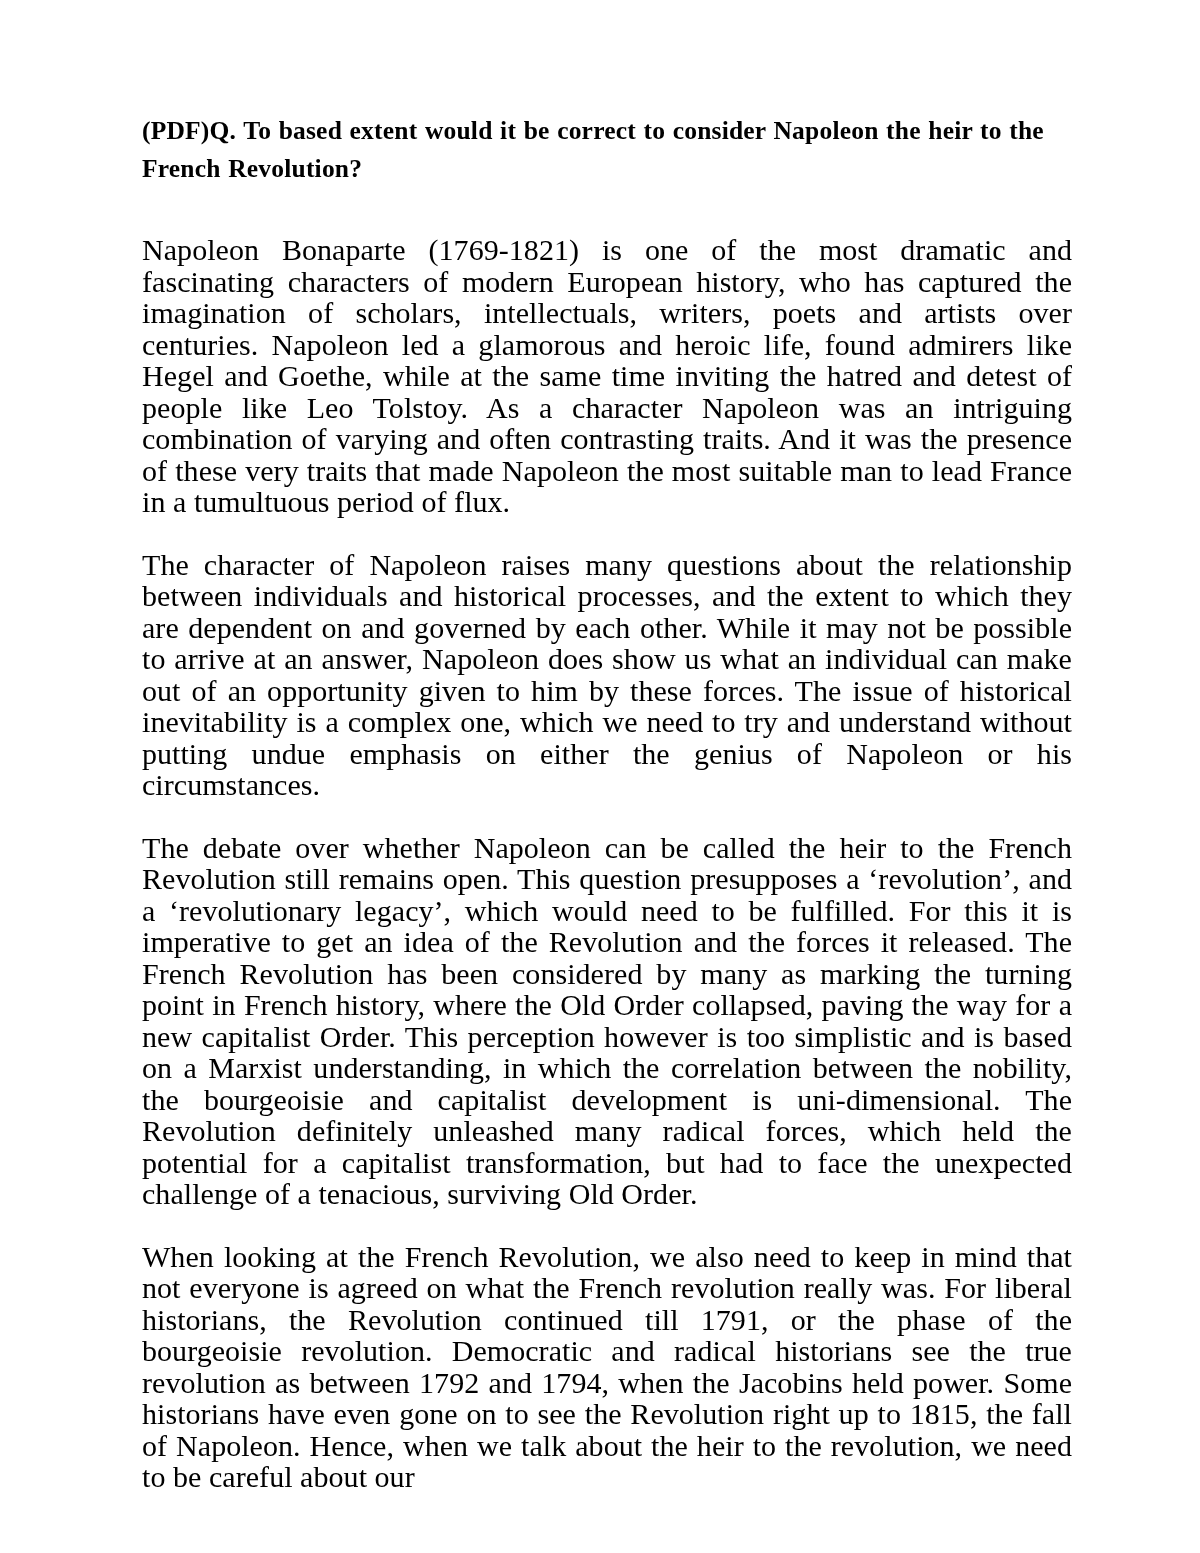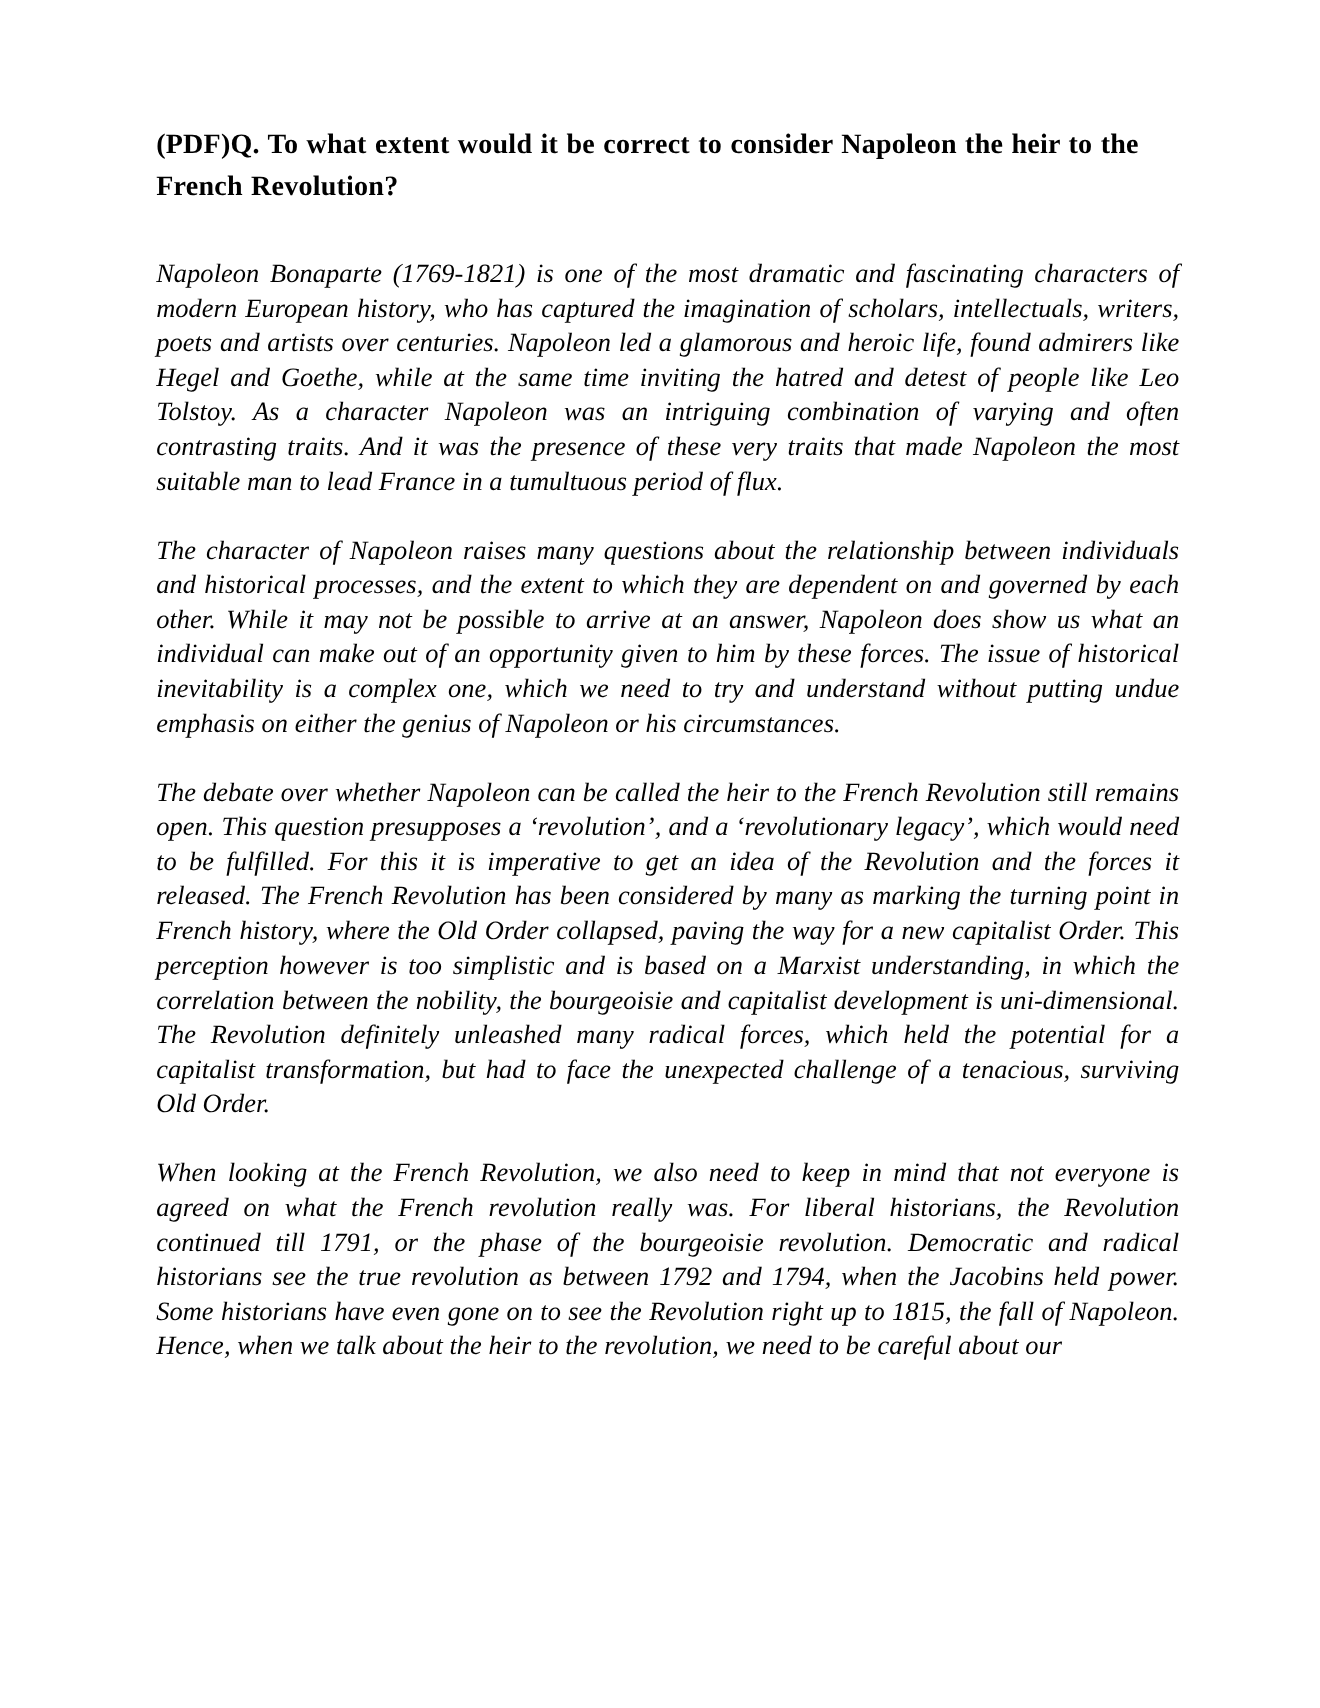--- a/index.html
+++ b/index.html
@@ -39,23 +39,22 @@
     font-size: 25.5px;
     line-height: 38px;
     letter-spacing: 0.2px;
     text-align: left;
     margin: 0 0 0 0;
     word-spacing: 1px;
   }
 
   .body-para {
     font-family: "Liberation Serif", "DejaVu Serif", serif;
-    font-style: italic;
     font-weight: normal;
-    font-size: 24px;
+    font-size: 30px;
     line-height: 31.5px;
     text-align: justify;
     text-justify: inter-word;
     margin: 0;
     letter-spacing: 0.05px;
   }
 
   .gap-after-title { height: 46px; }
   .para-gap { height: 31px; }
 
@@ -63,21 +62,21 @@
   .body-para.last {
     text-align: justify;
   }
 </style>
 </head>
 <body style="background: rgb(255, 255, 255); color: rgb(0, 0, 0);">
 
 <div class="page">
   <div class="content">
 
-    <h1 class="doc-title">(PDF)Q. To what extent would it be correct to consider Napoleon the heir to the French Revolution?</h1>
+    <h1 class="doc-title">(PDF)Q. To based extent would it be correct to consider Napoleon the heir to the French Revolution?</h1>
 
     <div class="gap-after-title"></div>
 
     <p class="body-para">Napoleon Bonaparte (1769-1821) is one of the most dramatic and fascinating characters of modern European history, who has captured the imagination of scholars, intellectuals, writers, poets and artists over centuries. Napoleon led a glamorous and heroic life, found admirers like Hegel and Goethe, while at the same time inviting the hatred and detest of people like Leo Tolstoy. As a character Napoleon was an intriguing combination of varying and often contrasting traits. And it was the presence of these very traits that made Napoleon the most suitable man to lead France in a tumultuous period of flux.</p>
 
     <div class="para-gap"></div>
 
     <p class="body-para">The character of Napoleon raises many questions about the relationship between individuals and historical processes, and the extent to which they are dependent on and governed by each other. While it may not be possible to arrive at an answer, Napoleon does show us what an individual can make out of an opportunity given to him by these forces. The issue of historical inevitability is a complex one, which we need to try and understand without putting undue emphasis on either the genius of Napoleon or his circumstances.</p>
 
     <div class="para-gap"></div>

